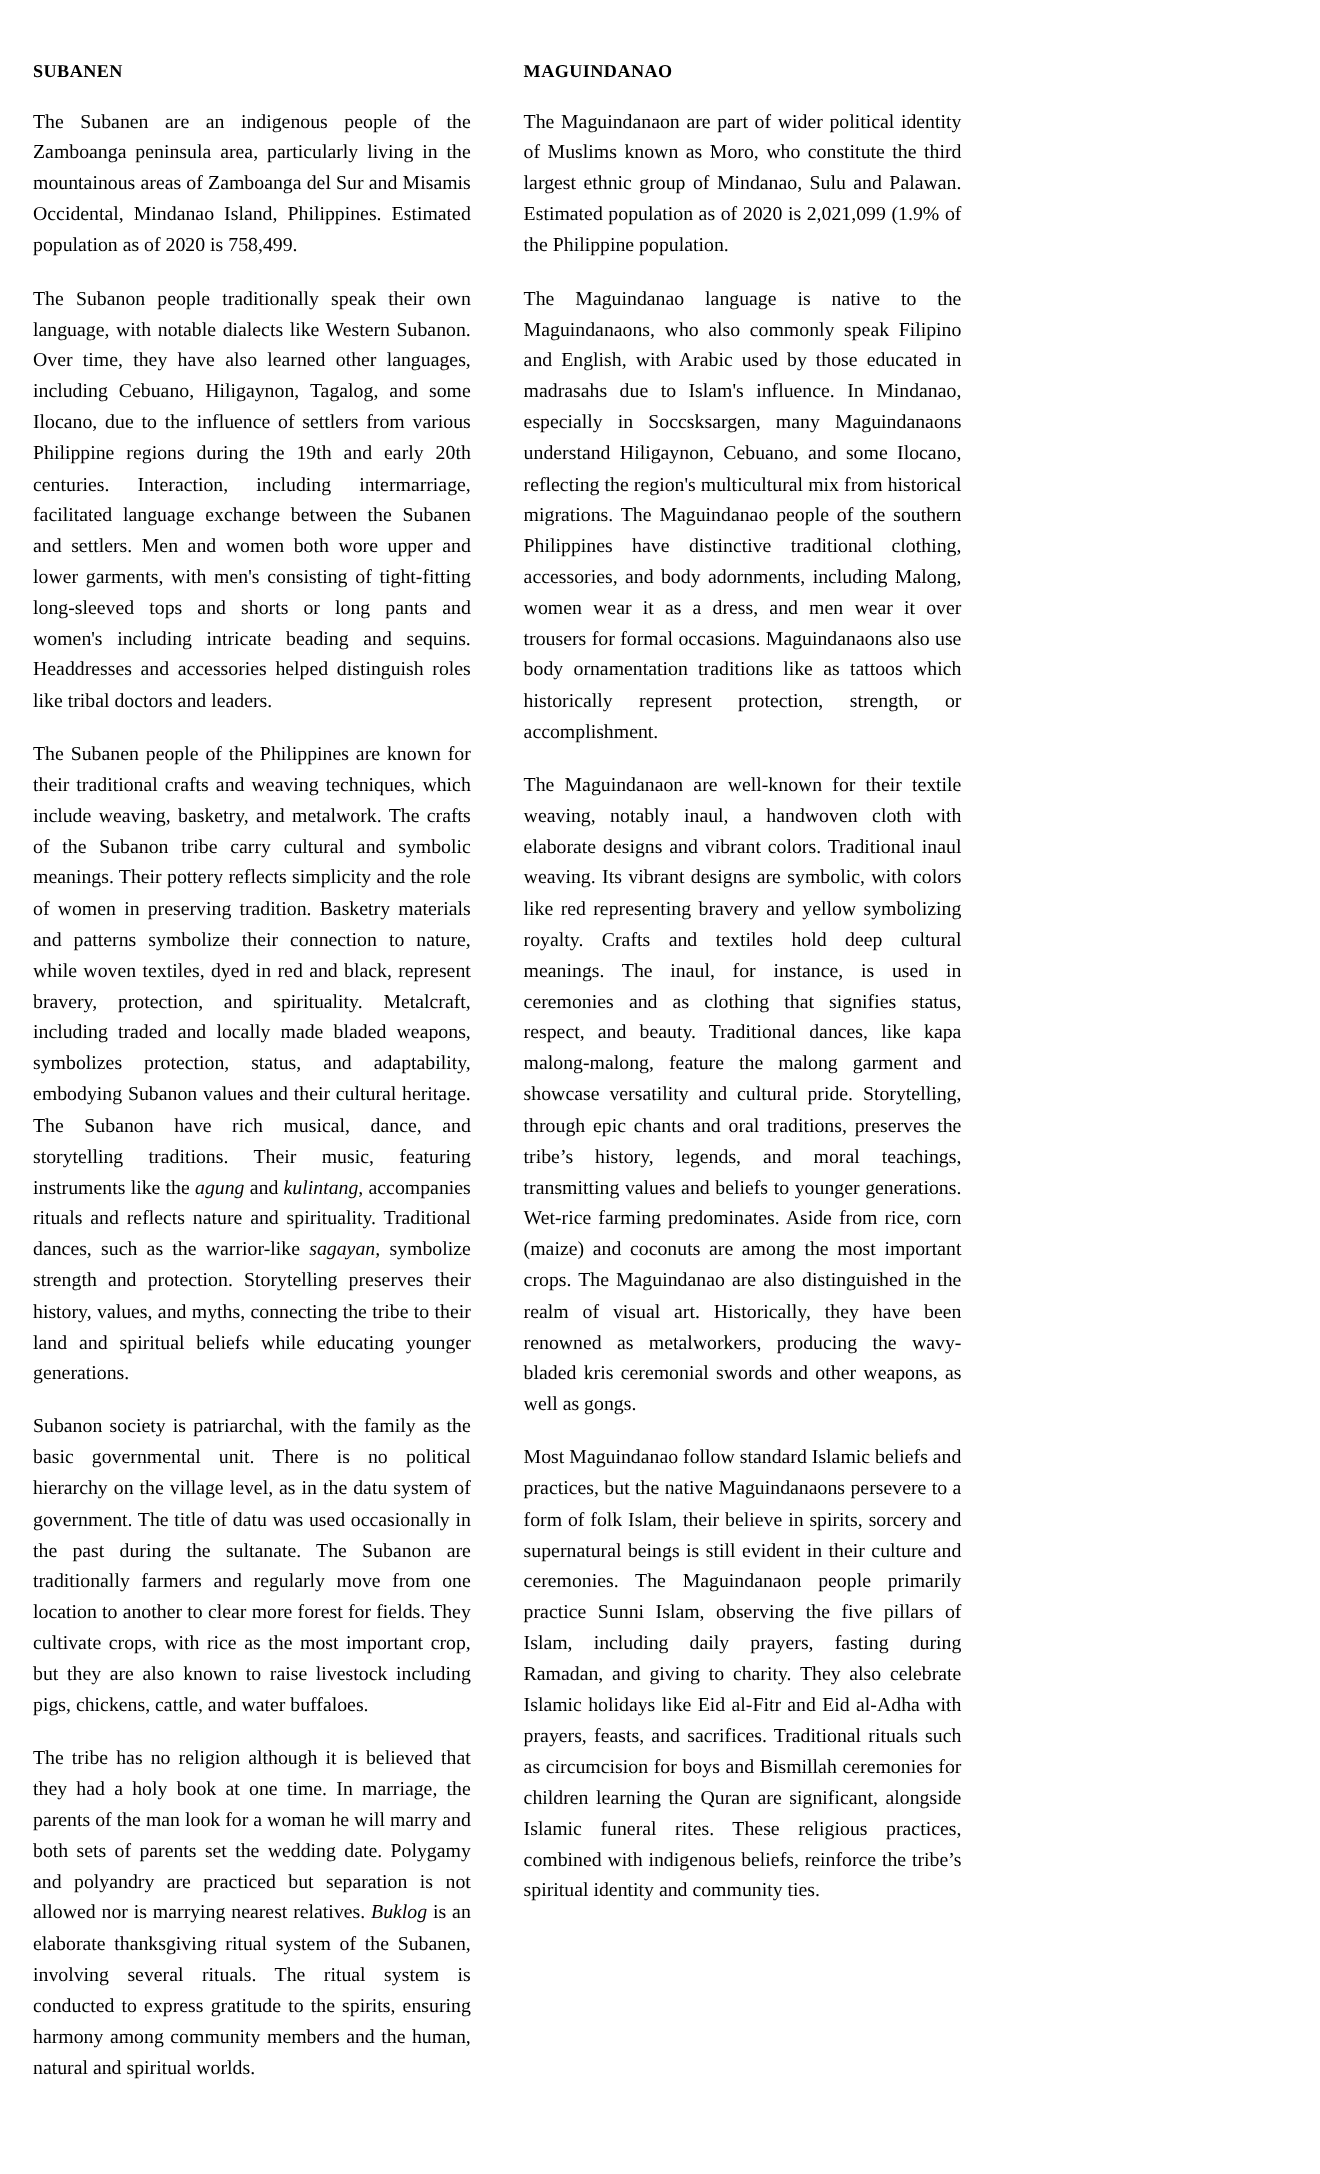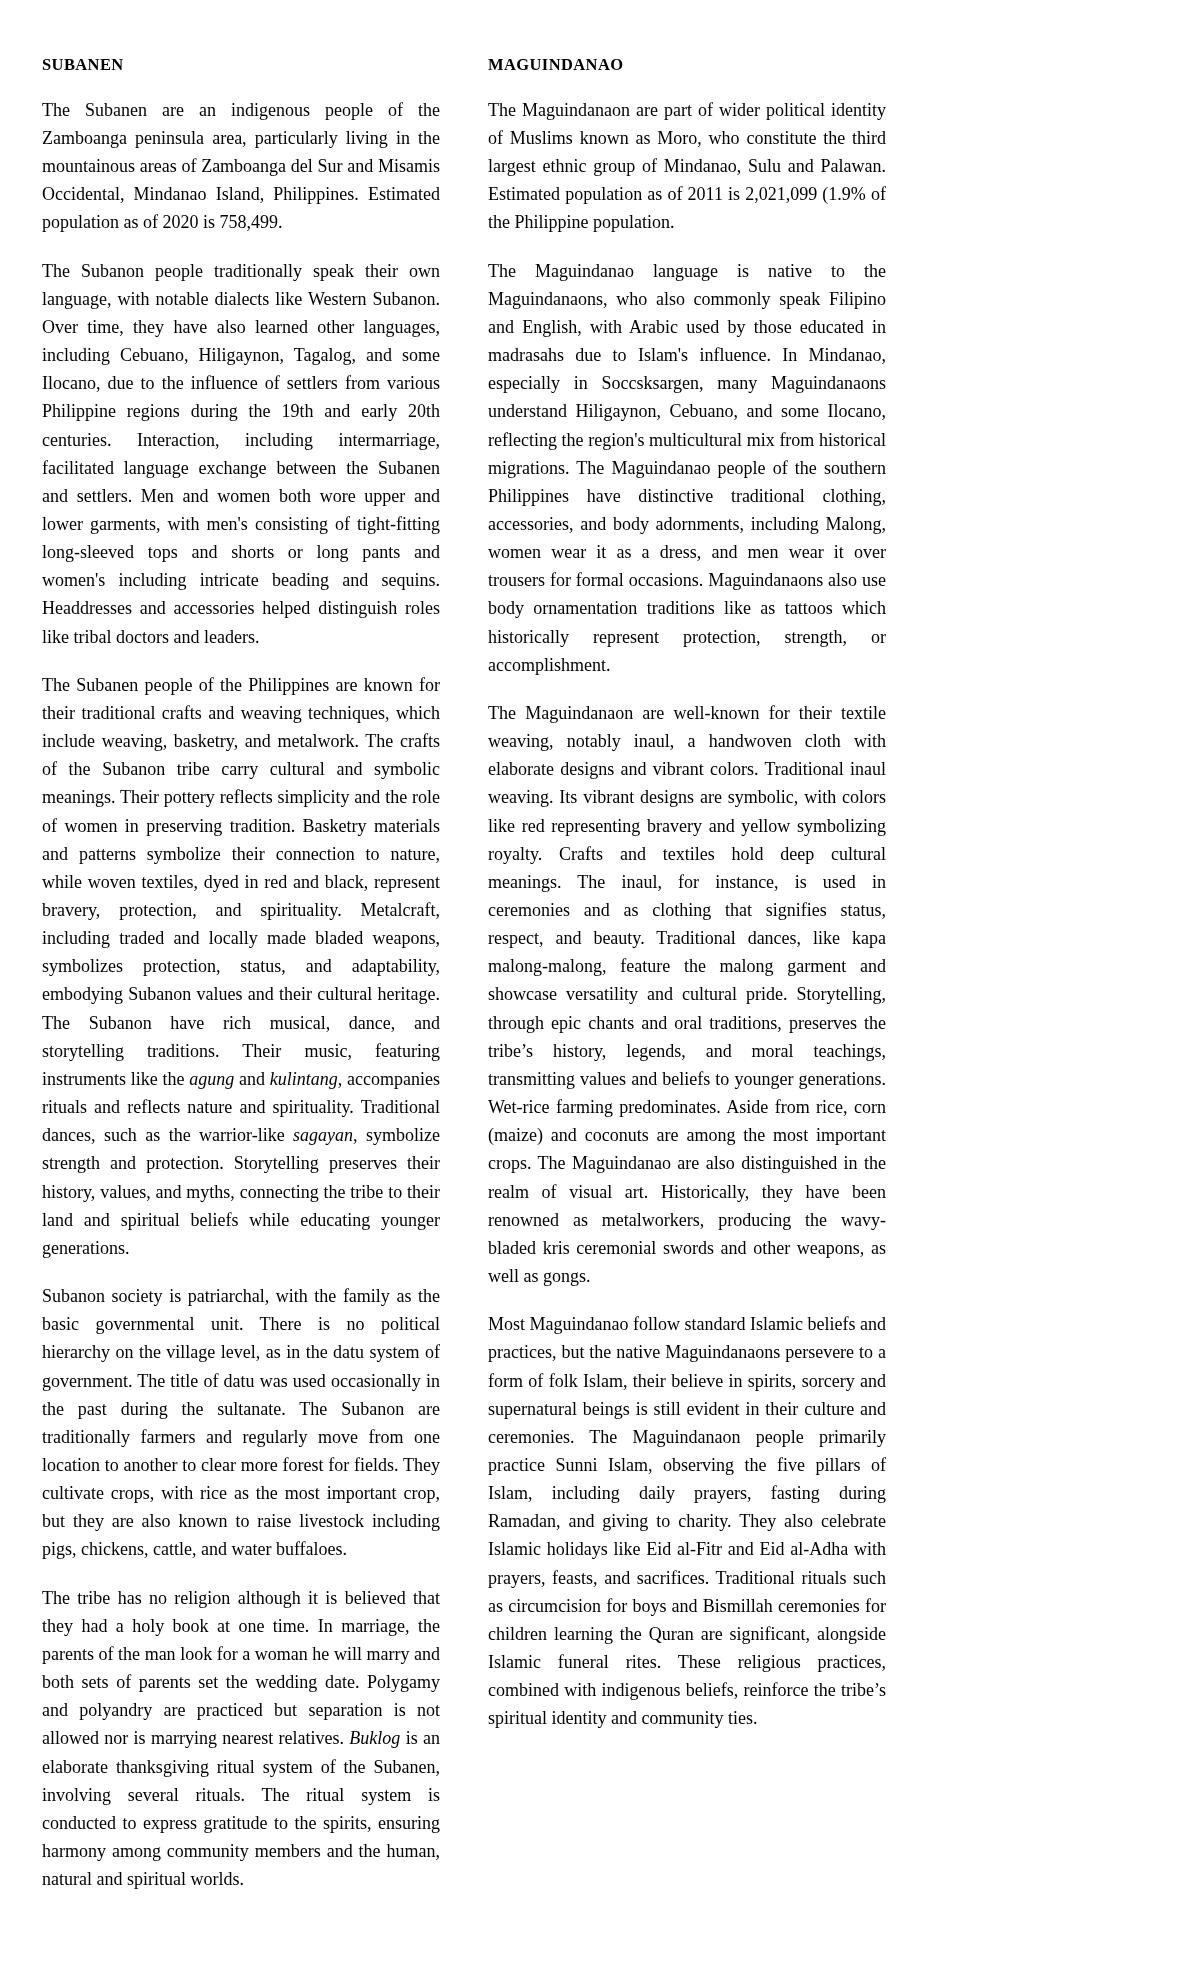--- a/index.html
+++ b/index.html
@@ -15,21 +15,21 @@
     font-family: "Liberation Serif", "DejaVu Serif", serif;
     color: #000000;
     -webkit-font-smoothing: antialiased;
   }
 
   .page {
     position: relative;
     width: 984px;
     height: 1976px;
     background: #ffffff;
-    padding: 55px 60px 40px 42px;
+    padding: 55px 60px 40px 30px;
   }
 
   .columns {
     display: flex;
     flex-direction: row;
     align-items: flex-start;
     gap: 48px;
     width: 100%;
   }
 
@@ -83,21 +83,21 @@
       <p class="para">Subanon society is patriarchal, with the family as the basic governmental unit. There is no political hierarchy on the village level, as in the datu system of government. The title of datu was used occasionally in the past during the sultanate. The Subanon are traditionally farmers and regularly move from one location to another to clear more forest for fields. They cultivate crops, with rice as the most important crop, but they are also known to raise livestock including pigs, chickens, cattle, and water buffaloes.</p>
 
       <p class="para"><span>The tribe has no religion although it is believed that they had a holy book at one time. In marriage, the parents of the man look for a woman he will marry and both sets of parents set the wedding date. Polygamy and polyandry are practiced but separation is not allowed nor is marrying nearest relatives. </span><em class="ital">Buklog</em><span> is an elaborate thanksgiving ritual system of the Subanen, involving several rituals. The ritual system is conducted to express gratitude to the spirits, ensuring harmony among community members and the human, natural and spiritual worlds.</span></p>
 
     </div>
 
     <div class="column">
 
       <h2 class="section-heading">MAGUINDANAO</h2>
 
-      <p class="para">The Maguindanaon are part of wider political identity of Muslims known as Moro, who constitute the third largest ethnic group of Mindanao, Sulu and Palawan. Estimated population as of 2011 is 2,021,099 (1.9% of the Philippine population.</p>
+      <p class="para">The Maguindanaon are part of wider political identity of Muslims known as Moro, who constitute the third largest ethnic group of Mindanao, Sulu and Palawan. Estimated population as of 2020 is 2,021,099 (1.9% of the Philippine population.</p>
 
       <p class="para">The Maguindanao language is native to the Maguindanaons, who also commonly speak Filipino and English, with Arabic used by those educated in madrasahs due to Islam's influence. In Mindanao, especially in Soccsksargen, many Maguindanaons understand Hiligaynon, Cebuano, and some Ilocano, reflecting the region's multicultural mix from historical migrations. The Maguindanao people of the southern Philippines have distinctive traditional clothing, accessories, and body adornments, including Malong, women wear it as a dress, and men wear it over trousers for formal occasions. Maguindanaons also use body ornamentation traditions like as tattoos which historically represent protection, strength, or accomplishment.</p>
 
       <p class="para">The Maguindanaon are well-known for their textile weaving, notably inaul, a handwoven cloth with elaborate designs and vibrant colors. Traditional inaul weaving. Its vibrant designs are symbolic, with colors like red representing bravery and yellow symbolizing royalty. Crafts and textiles hold deep cultural meanings. The inaul, for instance, is used in ceremonies and as clothing that signifies status, respect, and beauty. Traditional dances, like kapa malong-malong, feature the malong garment and showcase versatility and cultural pride. Storytelling, through epic chants and oral traditions, preserves the tribe’s history, legends, and moral teachings, transmitting values and beliefs to younger generations. Wet-rice farming predominates. Aside from rice, corn (maize) and coconuts are among the most important crops. The Maguindanao are also distinguished in the realm of visual art. Historically, they have been renowned as metalworkers, producing the wavy-bladed kris ceremonial swords and other weapons, as well as gongs.</p>
 
 
       <p class="para gap-before">Most Maguindanao follow standard Islamic beliefs and practices, but the native Maguindanaons persevere to a form of folk Islam, their believe in spirits, sorcery and supernatural beings is still evident in their culture and ceremonies. The Maguindanaon people primarily practice Sunni Islam, observing the five pillars of Islam, including daily prayers, fasting during Ramadan, and giving to charity. They also celebrate Islamic holidays like Eid al-Fitr and Eid al-Adha with prayers, feasts, and sacrifices. Traditional rituals such as circumcision for boys and Bismillah ceremonies for children learning the Quran are significant, alongside Islamic funeral rites. These religious practices, combined with indigenous beliefs, reinforce the tribe’s spiritual identity and community ties.</p>
 
     </div>
 

